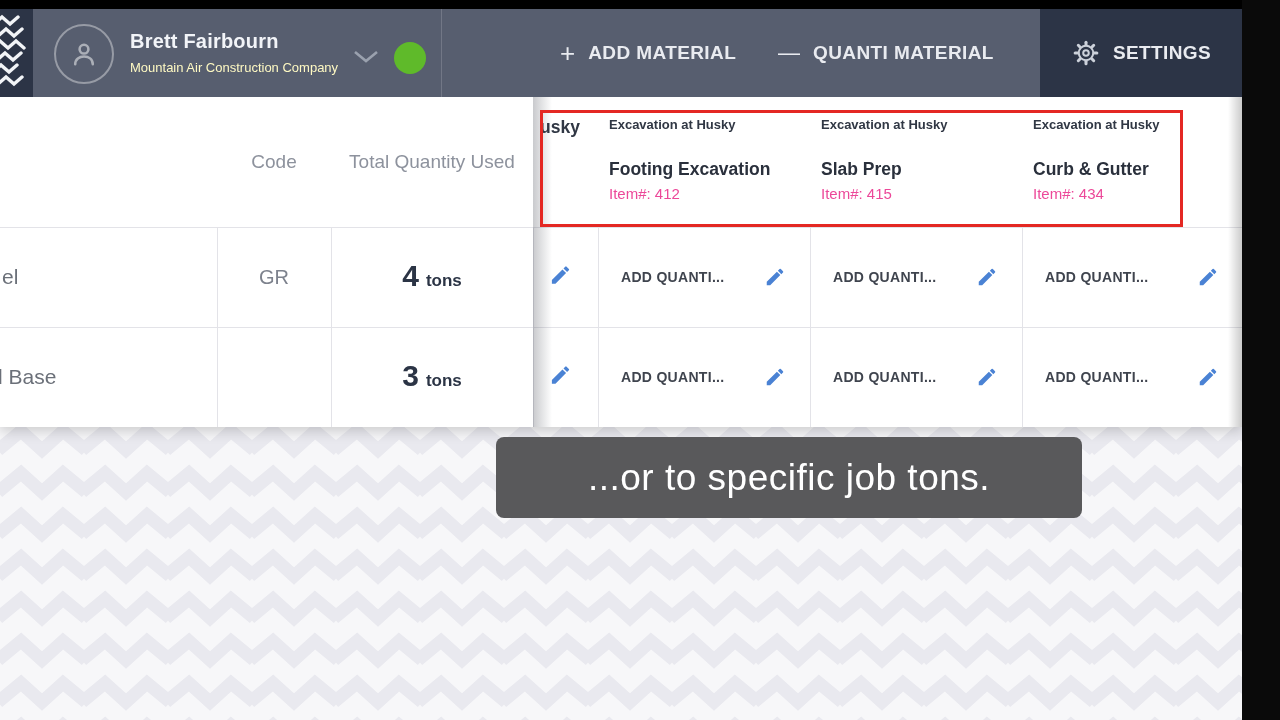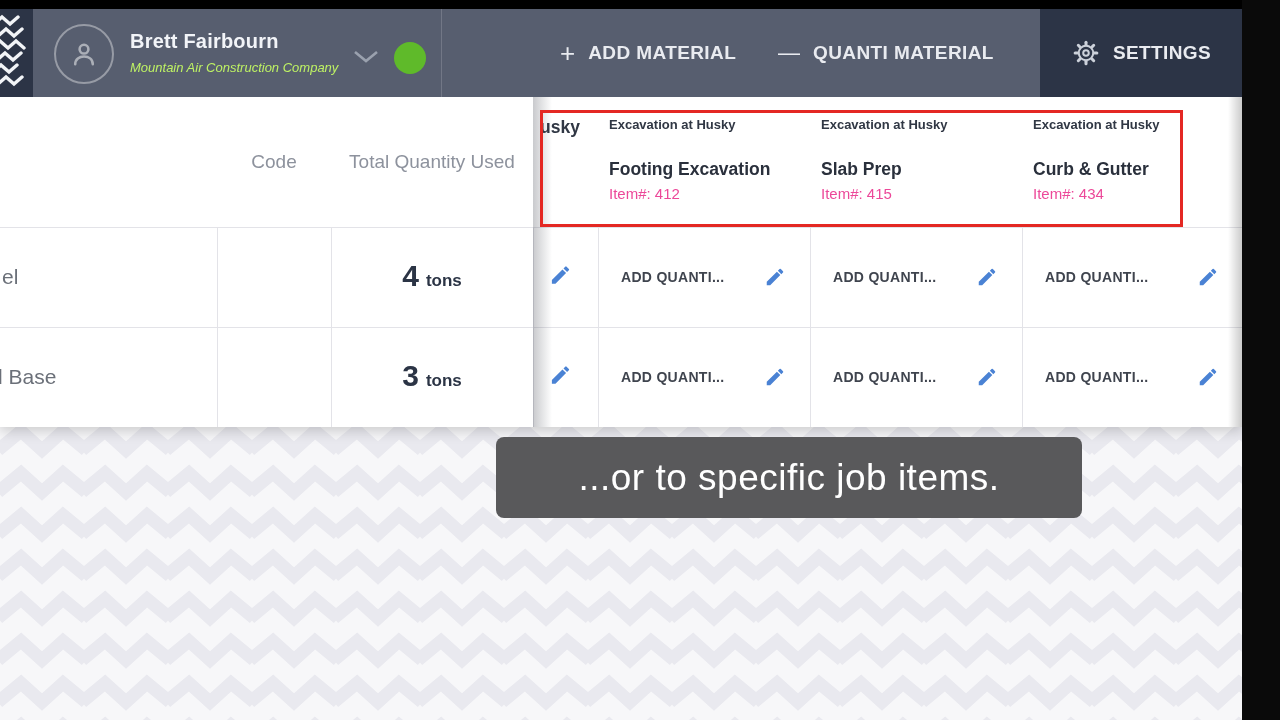--- a/index.html
+++ b/index.html
@@ -10,21 +10,21 @@
   
   .app{position:absolute;left:0;top:8px;width:1243px;height:419px;z-index:10;
        box-shadow:0 4px 12px rgba(0,0,0,.18);overflow:hidden;}
 
   
   .hdr{position:relative;width:100%;height:89px;background:#575e6f;}
   .logo-panel{position:absolute;left:0;top:0;width:33px;height:89px;background:#2c3446;overflow:hidden;}
   .avatar{position:absolute;left:54px;top:16px;width:56px;height:56px;border:2px solid rgba(255,255,255,.38);
           border-radius:50%;display:flex;align-items:center;justify-content:center;}
   .uname{position:absolute;left:130px;top:22px;font-size:20px;font-weight:700;color:#f2f4f8;letter-spacing:.2px;}
-  .ucompany{position:absolute;left:130px;top:52px;font-size:13px;color:#bef264;font-style:italic;}
+  .ucompany{position:absolute;left:130px;top:52px;font-size:13px;color:#fef9c3;}
   .chev{position:absolute;left:352px;top:41px;}
   .status-dot{position:absolute;left:394px;top:34px;width:32px;height:32px;border-radius:50%;}
   .hdr-divider{position:absolute;left:441px;top:0;width:1px;height:89px;background:rgba(255,255,255,.16);}
   .hdr-action{position:absolute;top:0;height:89px;display:flex;align-items:center;gap:13px;cursor:pointer;}
   .act-add{left:560px;}
   .act-remove{left:778px;}
   .glyph{font-size:26px;color:#e9ebf0;font-weight:400;line-height:1;}
   .glyph-minus{font-size:22px;}
   .act-label{font-size:19px;font-weight:700;color:#e9ebf0;letter-spacing:.4px;}
   .settings-panel{position:absolute;left:1040px;top:0;width:203px;height:89px;background:#2c3446;
@@ -185,20 +185,21 @@
       <div class="hline" style="top:230px"></div>
       <div class="vline" style="left:217px"></div>
       <div class="vline" style="left:331px"></div>
       <div class="vline" style="left:533px"></div>
       <div class="vline" style="left:598px"></div>
       <div class="vline" style="left:810px"></div>
       <div class="vline" style="left:1022px"></div>
 
       <div class="trow row-1">
         <span class="mat" style="left:2px">el</span>
+        <div class="cell-code">GR</div>
         <div class="cell-qty">
           <span class="qty-num">4</span>
           <span class="qty-unit">tons</span>
         </div>
         <span class="partial-pencil">
           <svg width="23" height="23" viewBox="0 0 24 24">
             <path fill="#4a82d4" d="M3 17.25V21h3.75L17.81 9.94l-3.75-3.75L3 17.25zm17.71-10.21a1 1 0 0 0 0-1.41l-2.34-2.34a1 1 0 0 0-1.41 0l-1.83 1.83 3.75 3.75 1.83-1.83z"></path>
           </svg>
         </span>
         <div class="job-cell jc-1">
@@ -252,18 +253,18 @@
         </div>
       </div>
 
       <div class="scroll-shadow"></div>
       <div class="right-fade"></div>
       <div class="red-box"></div>
     </div>
   </div>
 
   <div class="caption">
-    <span>...or to specific job items.</span>
+    <span>...or to specific job tons.</span>
   </div>
 
   <div class="top-strip"></div>
   <div class="right-bar"></div>
 </div>
 
 </body></html>

